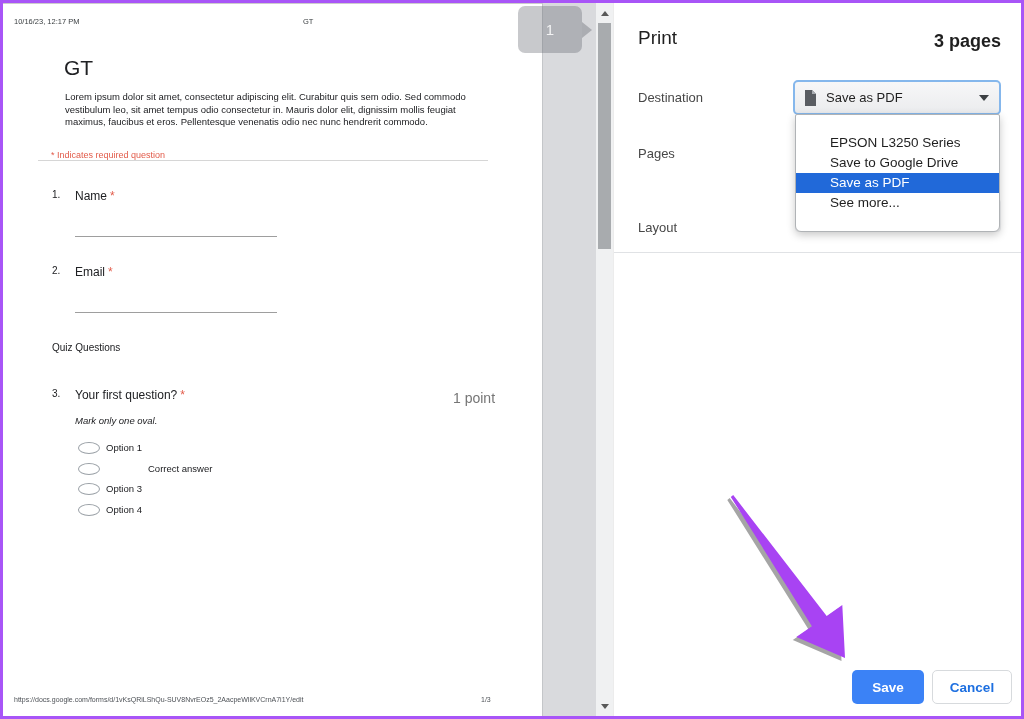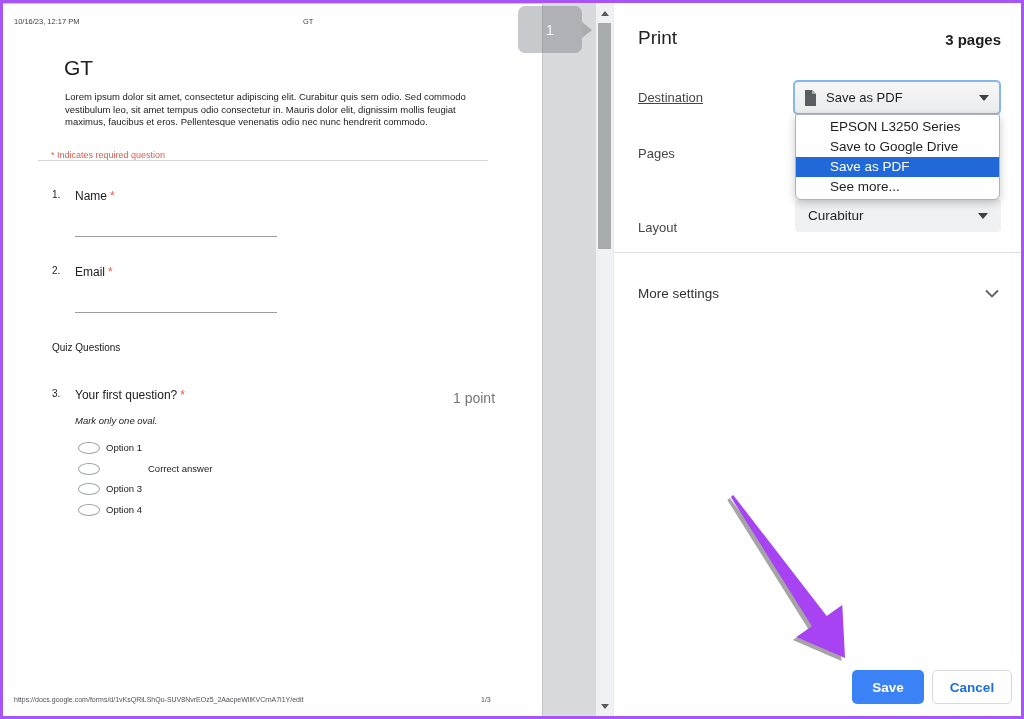--- a/index.html
+++ b/index.html
@@ -42,30 +42,30 @@
   
   #scrollbar { position:absolute; left:596px; top:3px; width:17px; height:713px; background:#f0f1f2; }
   .scroll-btn { position:absolute; left:0; width:17px; height:16px; display:flex; align-items:center; justify-content:center; }
   .tri-up { width:0; height:0; border-left:4px solid transparent; border-right:4px solid transparent; border-bottom:5px solid #595959; }
   .tri-down { width:0; height:0; border-left:4px solid transparent; border-right:4px solid transparent; border-top:5px solid #595959; }
   #scroll-thumb { position:absolute; left:2px; top:20px; width:13px; height:226px; background:#a8abae; }
 
   
   #panel { position:absolute; left:613px; top:0; width:411px; height:719px; background:#fff; border-left:1px solid #ececec; }
   .panel-title { position:absolute; left:24px; top:27px; font-size:19px; color:#1f1f1f; }
-  .pages-count { position:absolute; right:23px; top:31px; font-size:15px; font-weight:600; color:#1f1f1f; }
+  .pages-count { position:absolute; right:23px; top:31px; font-size:18px; font-weight:600; color:#1f1f1f; }
   .field-label { position:absolute; left:24px; font-size:13px; color:#474747; }
 
   .dest-select { position:absolute; left:179px; top:80px; width:208px; height:35px; border:2px solid #85b7ec; border-radius:5px;
                  background:linear-gradient(180deg,#f7f7f8,#ebecee); display:flex; align-items:center; padding:0 10px 0 9px; gap:9px; cursor:default; }
   .dest-select .txt { flex:1; font-size:13px; color:#1f1f1f; }
   .caret { width:0; height:0; border-left:5px solid transparent; border-right:5px solid transparent; border-top:6px solid #3c4043; }
 
   .dest-listbox { position:absolute; left:181px; top:114px; width:205px; background:#fff; border:1px solid #b0b3b6;
-                  border-radius:2px 2px 6px 6px; box-shadow:0 3px 8px rgba(0,0,0,0.22); padding:2px 0; z-index:10; }
+                  border-radius:2px 2px 6px 6px; box-shadow:0 3px 8px rgba(0,0,0,0.22); padding:18px 0; z-index:10; }
   .dest-item { height:20px; line-height:20px; padding-left:34px; font-size:13.5px; color:#1f1f1f; white-space:nowrap; cursor:default; }
   .dest-item.selected { background:#2169d9; color:#fff; }
 
   .layout-select { position:absolute; left:181px; top:199px; width:206px; height:33px; background:#f0f1f3; border-radius:4px;
                    display:flex; align-items:center; padding:0 13px; cursor:default; }
   .layout-select .txt { flex:1; font-size:13.5px; color:#1f1f1f; }
 
   .panel-divider { position:absolute; left:0; top:252px; width:411px; height:1px; background:#e0e2e5; }
   .more-settings { position:absolute; left:24px; right:24px; top:282px; height:22px; display:flex; align-items:center; justify-content:space-between; cursor:default; }
   .more-settings .txt { font-size:13.5px; color:#303134; }
@@ -149,21 +149,21 @@
     <div id="scroll-thumb"></div>
     <div class="scroll-btn" style="top:695px;">
         <span class="tri-down"></span>
       </div>
   </div>
 
   <div id="panel">
     <div class="panel-title">Print</div>
     <div class="pages-count">3 pages</div>
 
-    <div class="field-label" style="top:90px;text-decoration:underline;">Destination</div>
+    <div class="field-label" style="top:90px;">Destination</div>
     <div class="field-label" style="top:146px;">Pages</div>
     <div class="field-label" style="top:208px;margin-top:12px;">Layout</div>
 
     <div class="dest-select">
       <svg width="13" height="16" viewBox="0 0 13 16">
         <path d="M1 0 h7 l4 4 v12 h-11 z" fill="#5a5d62"></path>
         <path d="M8 0 l4 4 h-4 z" fill="#a9adb2"></path>
       </svg>
       <span class="txt">Save as PDF</span>
       <span class="caret"></span>
@@ -176,26 +176,20 @@
 
     <div class="dest-listbox">
       <div class="dest-item">EPSON L3250 Series</div>
       <div class="dest-item">Save to Google Drive</div>
       <div class="dest-item selected">Save as PDF</div>
       <div class="dest-item">See more...</div>
     </div>
 
     <div class="panel-divider"></div>
 
-    <div class="more-settings">
-      <span class="txt">More settings</span>
-      <svg width="16" height="9" viewBox="0 0 16 9">
-        <polyline points="2,1.5 8,7.5 14,1.5" fill="none" stroke="#5f6368" stroke-width="1.8"></polyline>
-      </svg>
-    </div>
 
     <div class="btn btn-save">Save</div>
     <div class="btn btn-cancel">Cancel</div>
   </div>
 
   <svg id="arrow-overlay" viewBox="0 0 1024 719">
     <polygon points="727.3,499.9 808.4,629.2 792.8,640.1 841.5,661 838.8,608.1 823.2,619.0 729.7,498.1" fill="#8f8f8f" opacity="0.8"></polygon>
     <polygon points="730.8,496.9 811.9,626.2 796.3,637.1 845,658 842.3,605.1 826.7,616.0 733.2,495.1" fill="#a843f3"></polygon>
   </svg>
 

